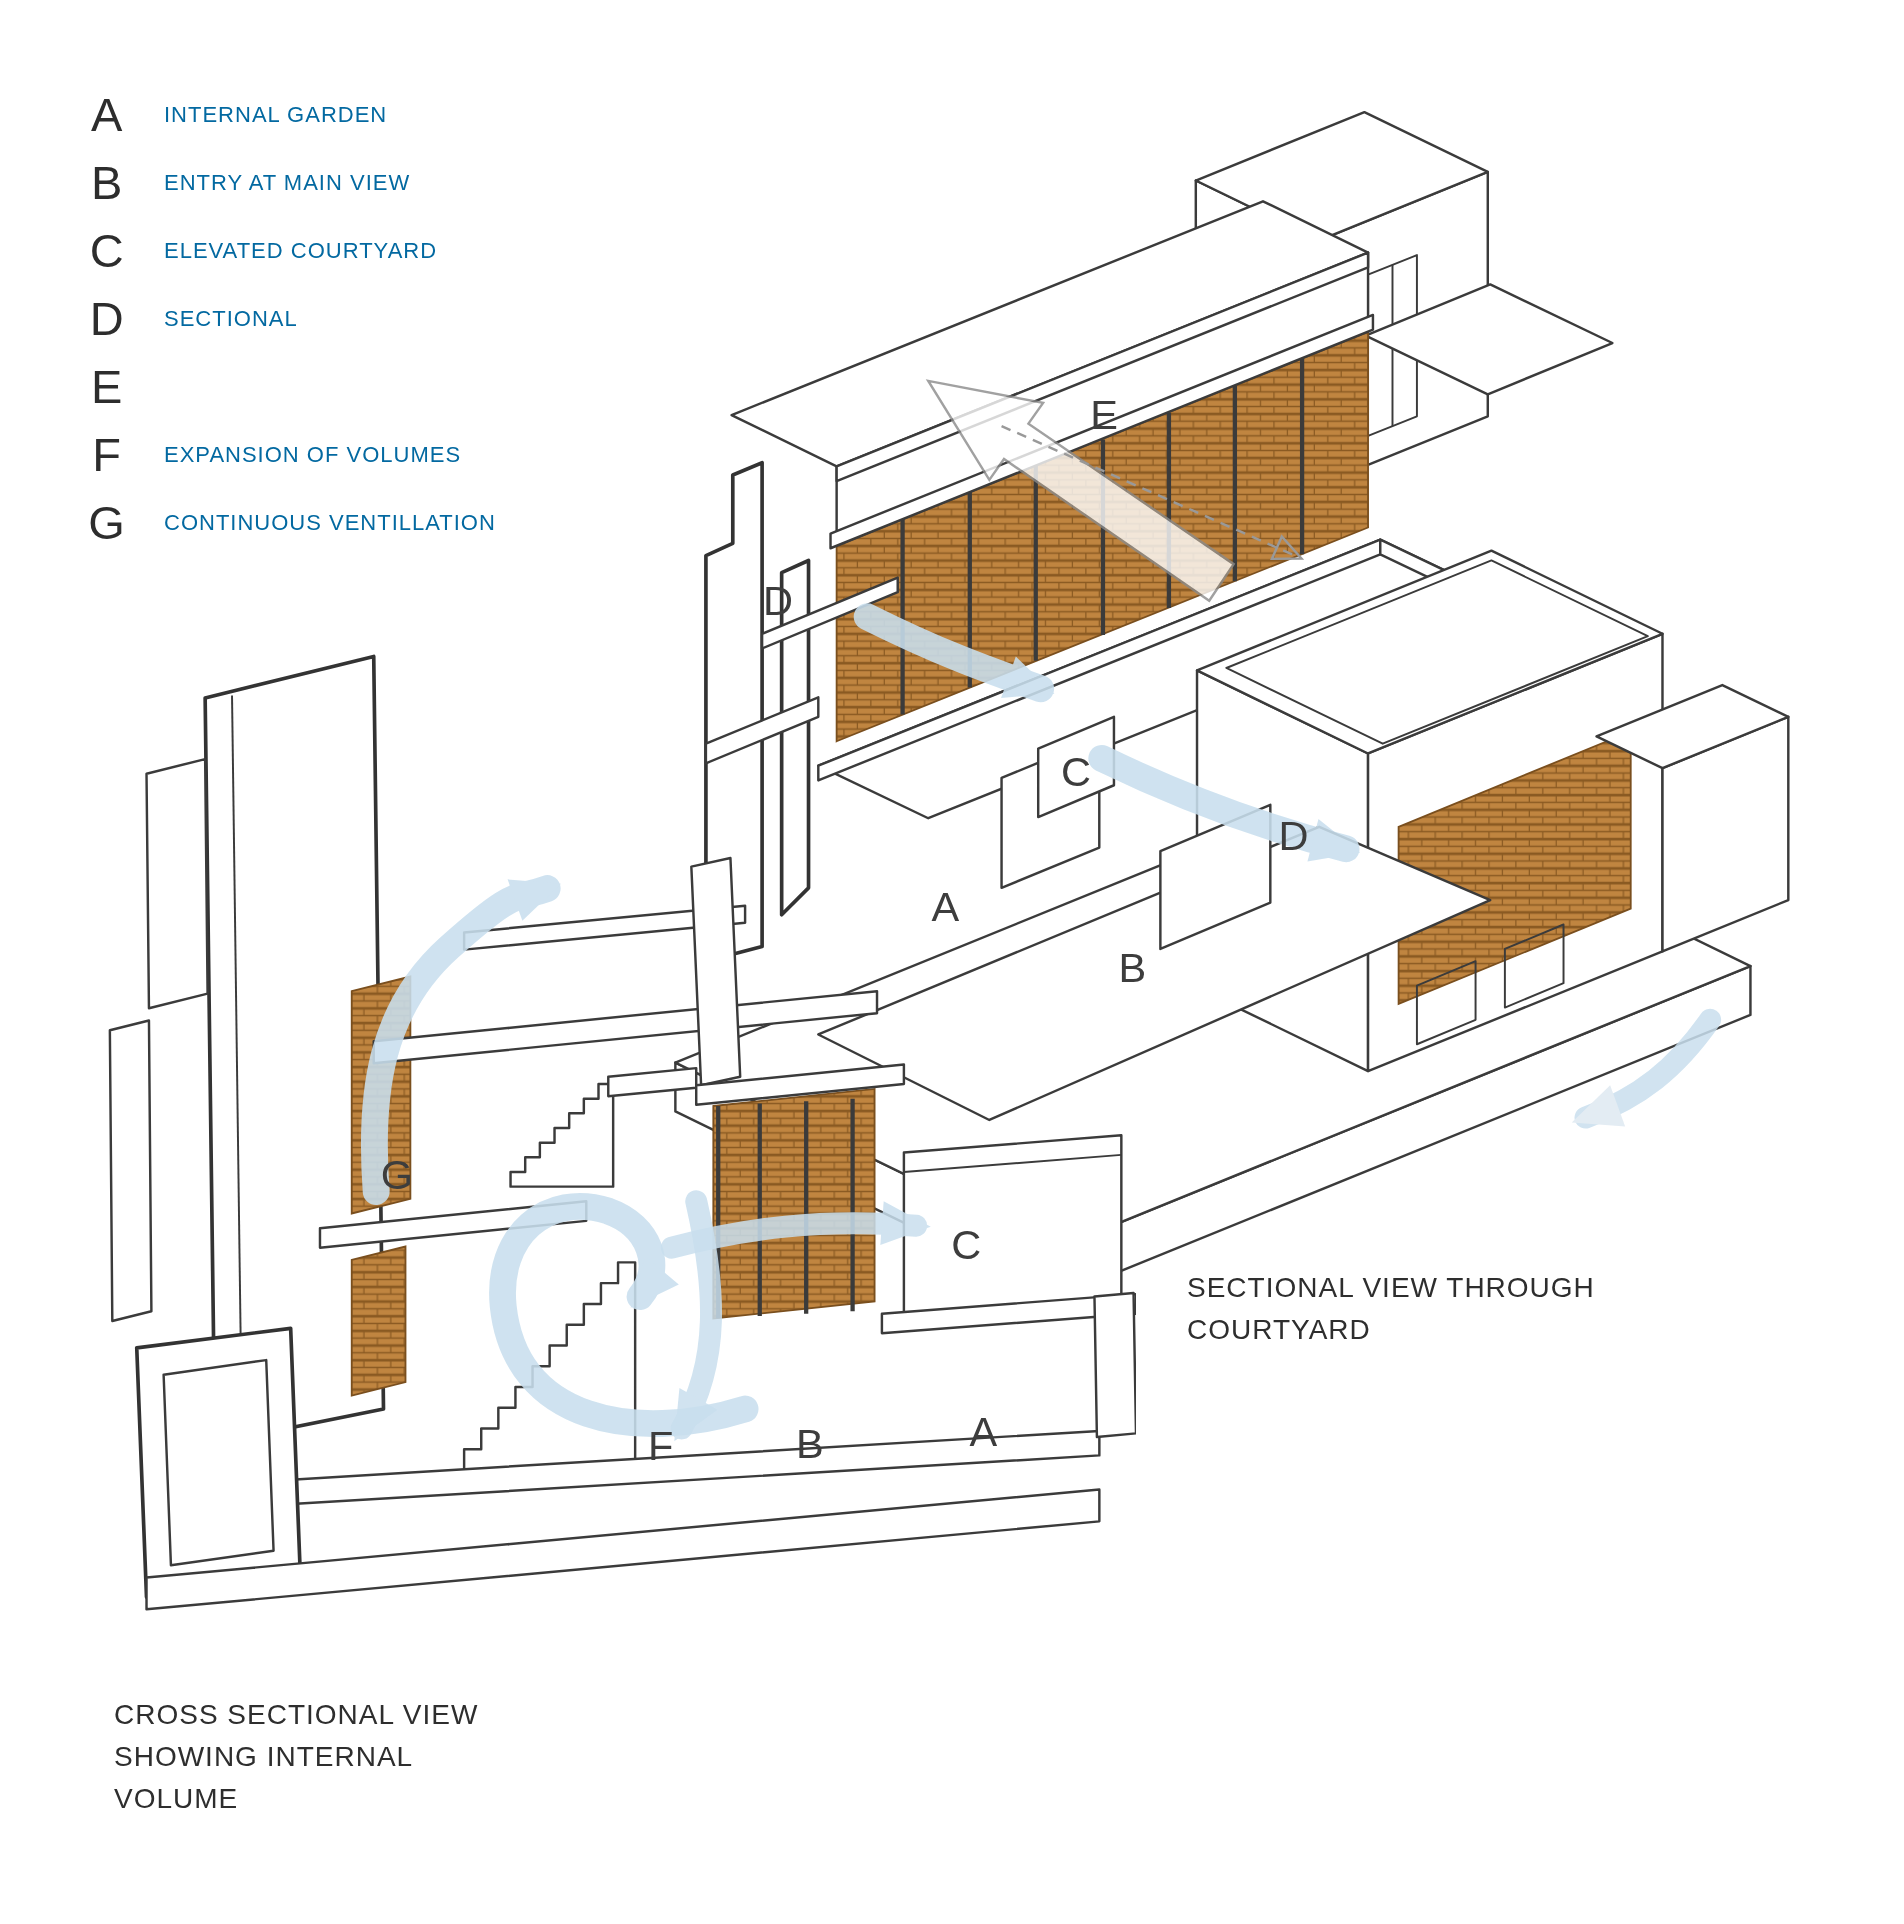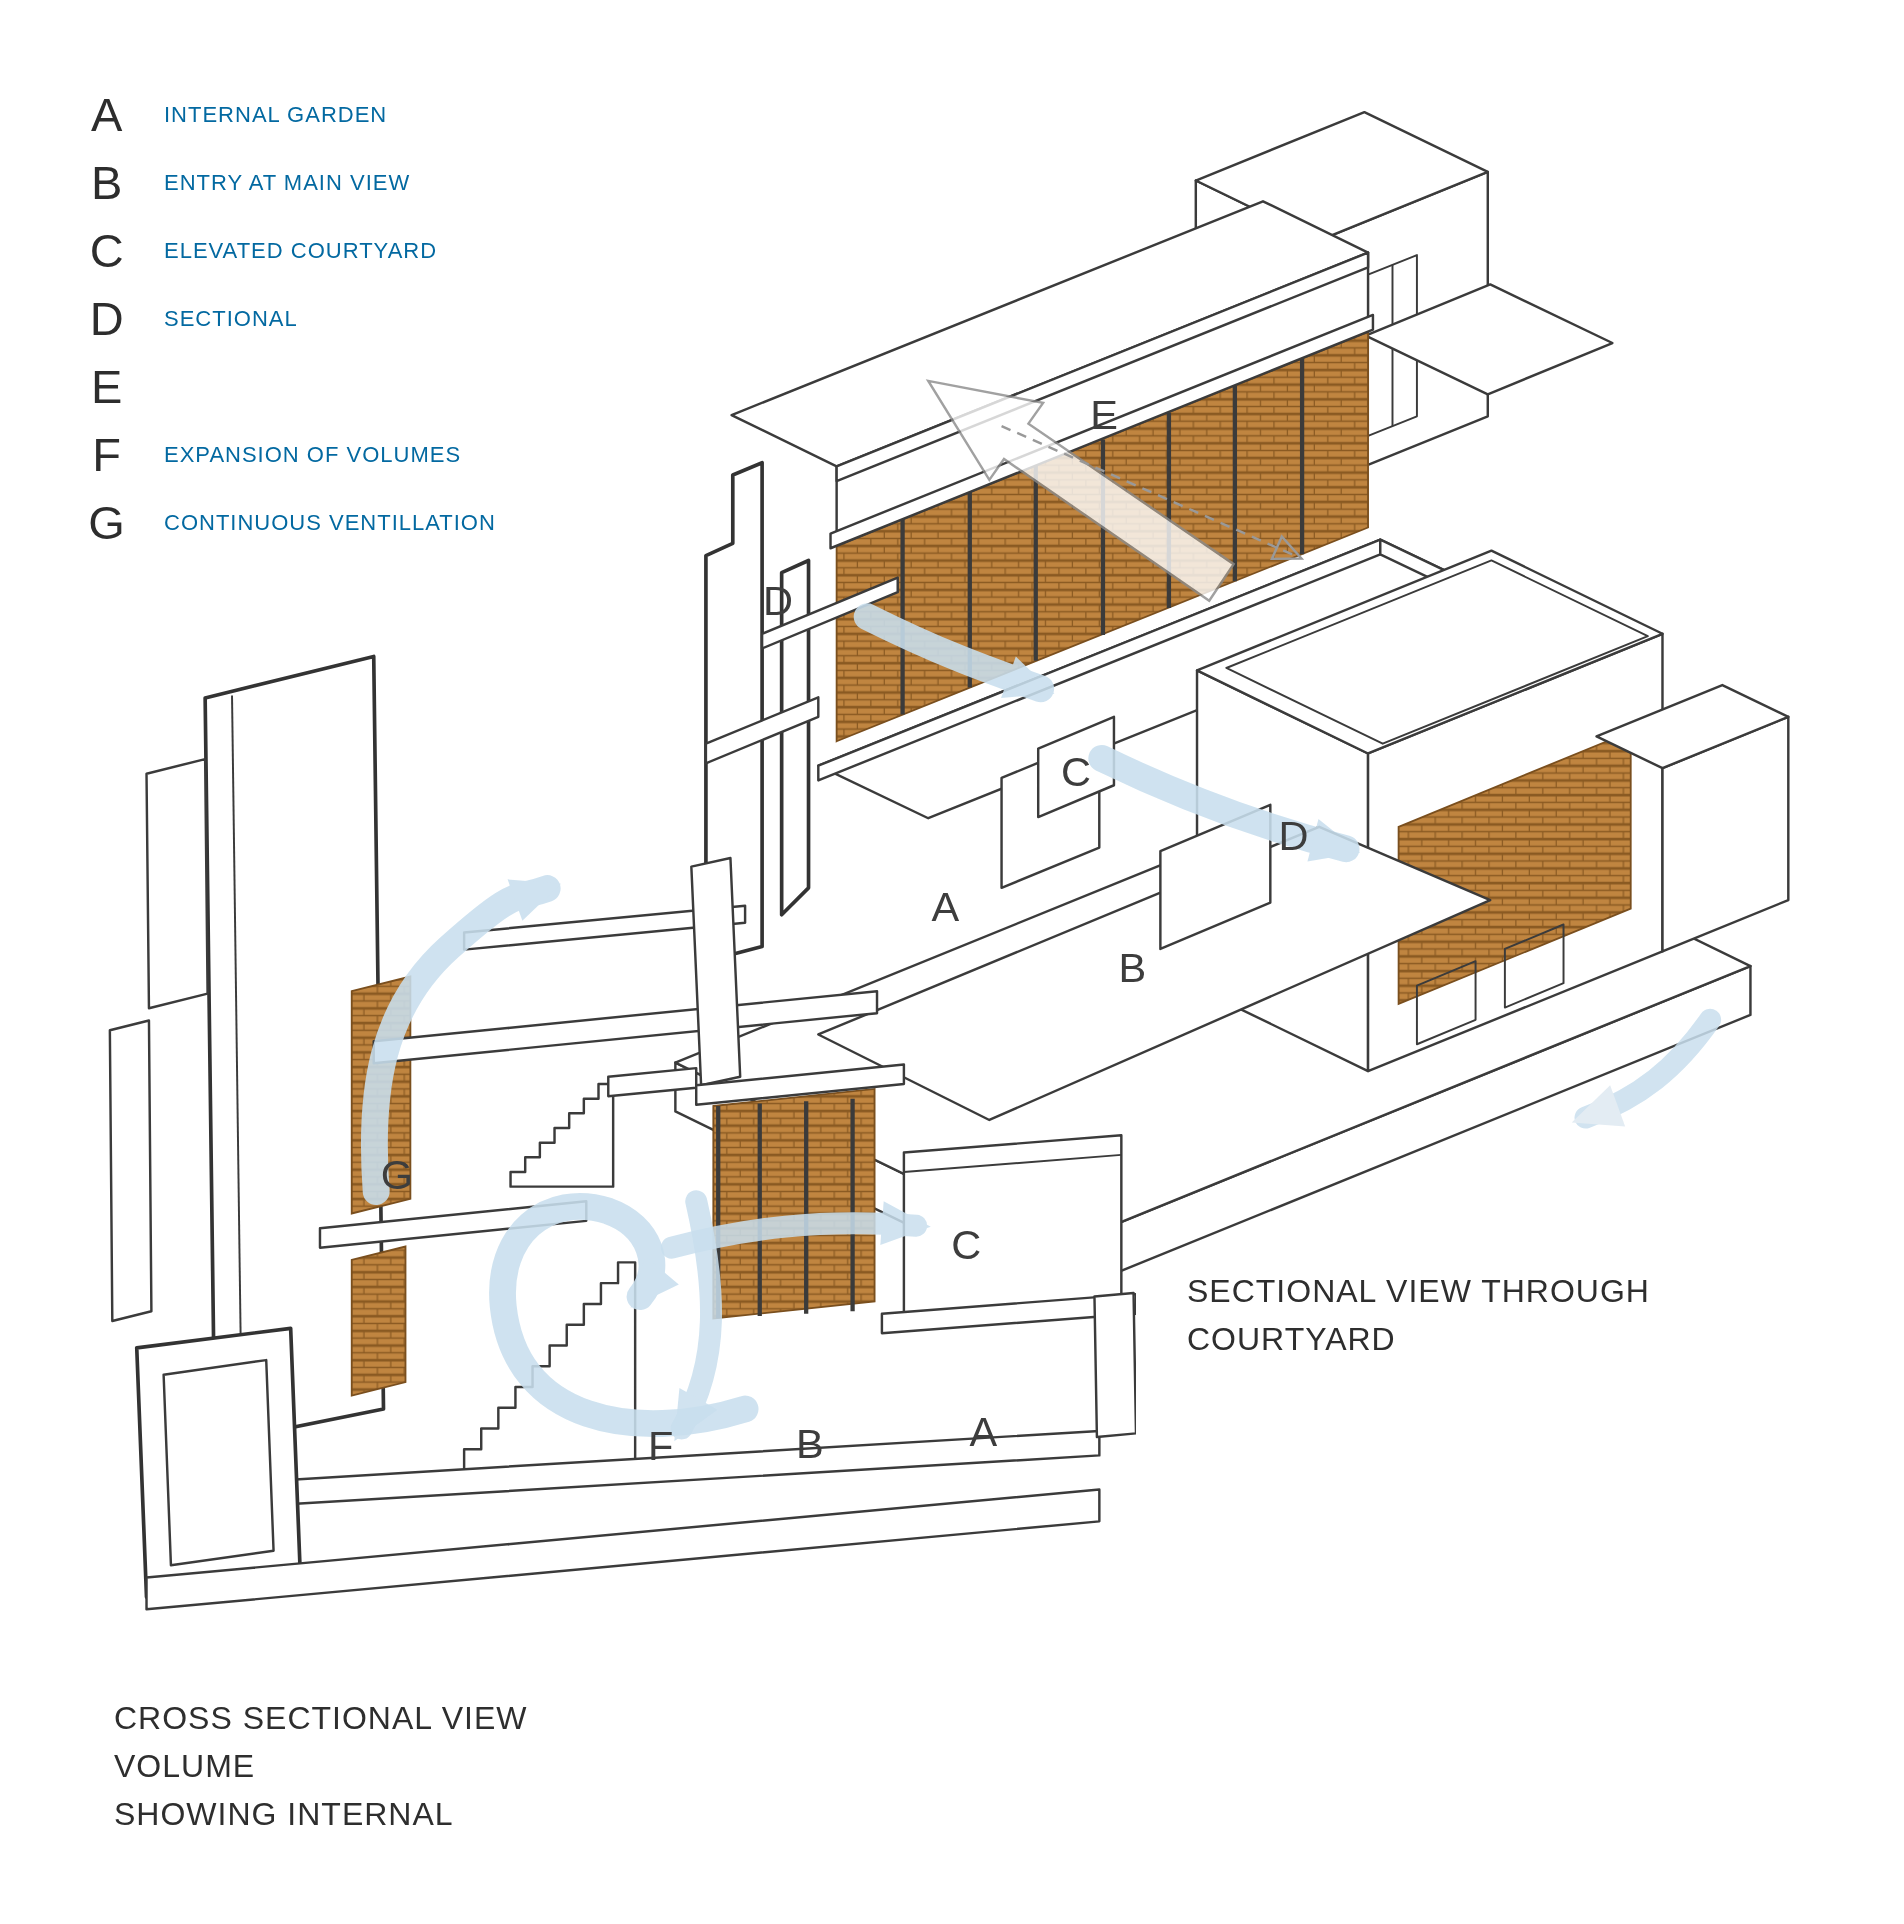--- a/index.html
+++ b/index.html
@@ -9,21 +9,21 @@
   .page{position:absolute;inset:0;background:#ffffff}
 
   .legend{position:absolute;left:81px;top:91px;display:flex;flex-direction:column;gap:21px;width:537px}
   .legend-row{display:flex;align-items:center;gap:31px}
   .legend-letter{width:52px;font-size:47px;line-height:1;color:#2d2d2d;letter-spacing:0.8px;text-align:center;font-weight:400}
   .legend-label{font-size:22px;letter-spacing:1px;line-height:1.35;color:#0369a1;max-width:383px}
 
   .drawing{position:absolute}
   .drawing svg{display:block;width:100%;height:100%}
 
-  .caption{position:absolute;font-size:32px;letter-spacing:1px;line-height:1.5;color:#2e2e2e}
+  .caption{position:absolute;font-size:28px;letter-spacing:1px;line-height:1.5;color:#2e2e2e}
   .caption div{white-space:nowrap}
   .caption-sectional{left:1187px;top:1267px}
   .caption-cross{left:114px;top:1694px}
 
   svg text{font-family:"Liberation Sans",sans-serif;fill:#3d3d3d;letter-spacing:2px}
   .ln{fill:#ffffff;stroke:#3b3b3b;stroke-width:2;stroke-linejoin:round}
   .ln-heavy{fill:#ffffff;stroke:#333333;stroke-width:3;stroke-linejoin:round}
   .edge{fill:none;stroke:#3b3b3b;stroke-width:1.6;stroke-linejoin:round}
   .brickline{stroke:#7a4f1e;stroke-width:1.5}
   .mullion{stroke:#3b3b3b;stroke-width:3.5}
@@ -251,18 +251,18 @@
     </svg>
   </figure>
 
   <div class="caption caption-sectional">
     <div>SECTIONAL VIEW THROUGH</div>
     <div>COURTYARD</div>
   </div>
 
   <div class="caption caption-cross">
     <div>CROSS SECTIONAL VIEW</div>
+    <div>SHOWING INTERNAL</div>
     <div>VOLUME</div>
-    <div>SHOWING INTERNAL</div>
   </div>
 
 </div>
 
 
 </body></html>

